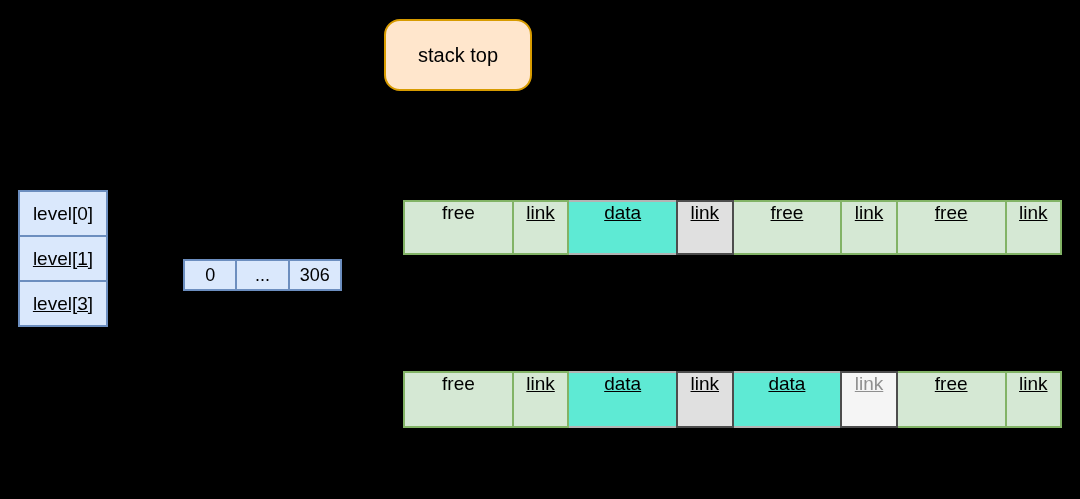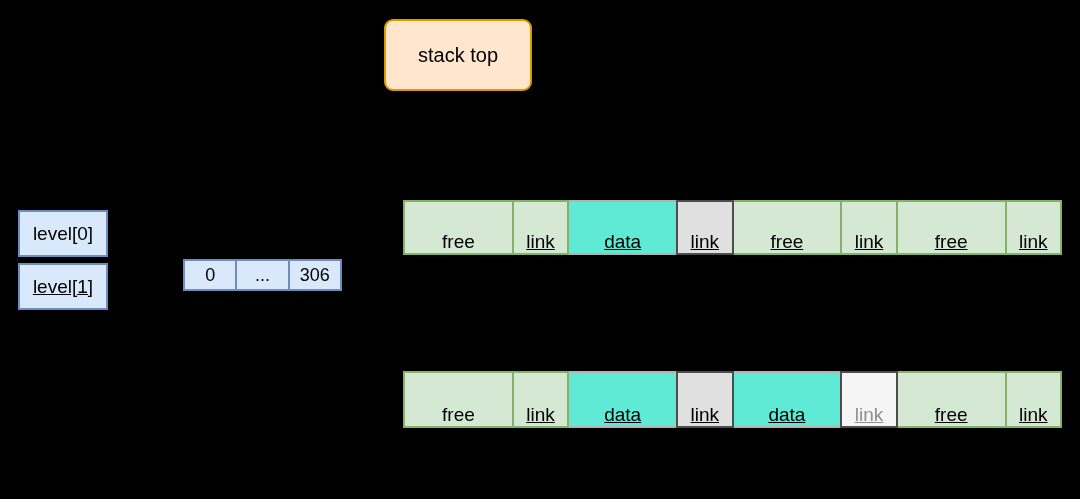--- a/index.html
+++ b/index.html
@@ -21,34 +21,33 @@
     box-sizing: border-box;
   }
   
   .stack-top {
     left: 384px;
     top: 19px;
     width: 148px;
     height: 72px;
     background: #ffe6cc;
     border: 2.5px solid #d79b00;
-    border-radius: 9px;
+    border-radius: 16px;
     display: flex;
     align-items: center;
     justify-content: center;
     font-size: 20px;
   }
   
   .levels {
     left: 18px;
-    top: 210px;
+    top: 190px;
     width: 90px;
     display: flex;
     flex-direction: column;
-    gap: 8px;
   }
   .level-cell {
     height: 47px;
     box-sizing: border-box;
     background: #dae8fc;
     border: 2px solid #6c8ebf;
     display: flex;
     align-items: center;
     justify-content: center;
     font-size: 19px;
@@ -78,21 +77,21 @@
     left: 403px;
     width: 659px;
     display: flex;
   }
   .mem-row.top    { top: 200px; height: 55px; }
   .mem-row.bottom { top: 371px; height: 57px; }
   .cell {
     box-sizing: border-box;
     border: 2px solid #82b366;
     display: flex;
-    align-items: flex-end;
+    align-items: flex-start;
     justify-content: center;
     font-size: 19px;
   }
   .cell + .cell { margin-left: -2px; text-decoration: underline; }
   .w2 { flex: 2; }
   .w1 { flex: 1; }
   .k-free, .k-link-green, .k-null-green {
     background: #d5e8d4;
     border-color: #82b366;
     z-index: 1;
@@ -123,20 +122,23 @@
     <span>stack top</span>
   </div>
 
   <div class="shape levels">
     <div class="level-cell">
       <span>level[0]</span>
     </div>
     <div class="level-cell">
       <span>level[1]</span>
     </div>
+    <div class="level-cell">
+      <span>level[3]</span>
+    </div>
   </div>
 
   <div class="shape strip">
     <div class="strip-cell">
       <span>0</span>
     </div>
     <div class="strip-cell">
       <span>...</span>
     </div>
     <div class="strip-cell">

